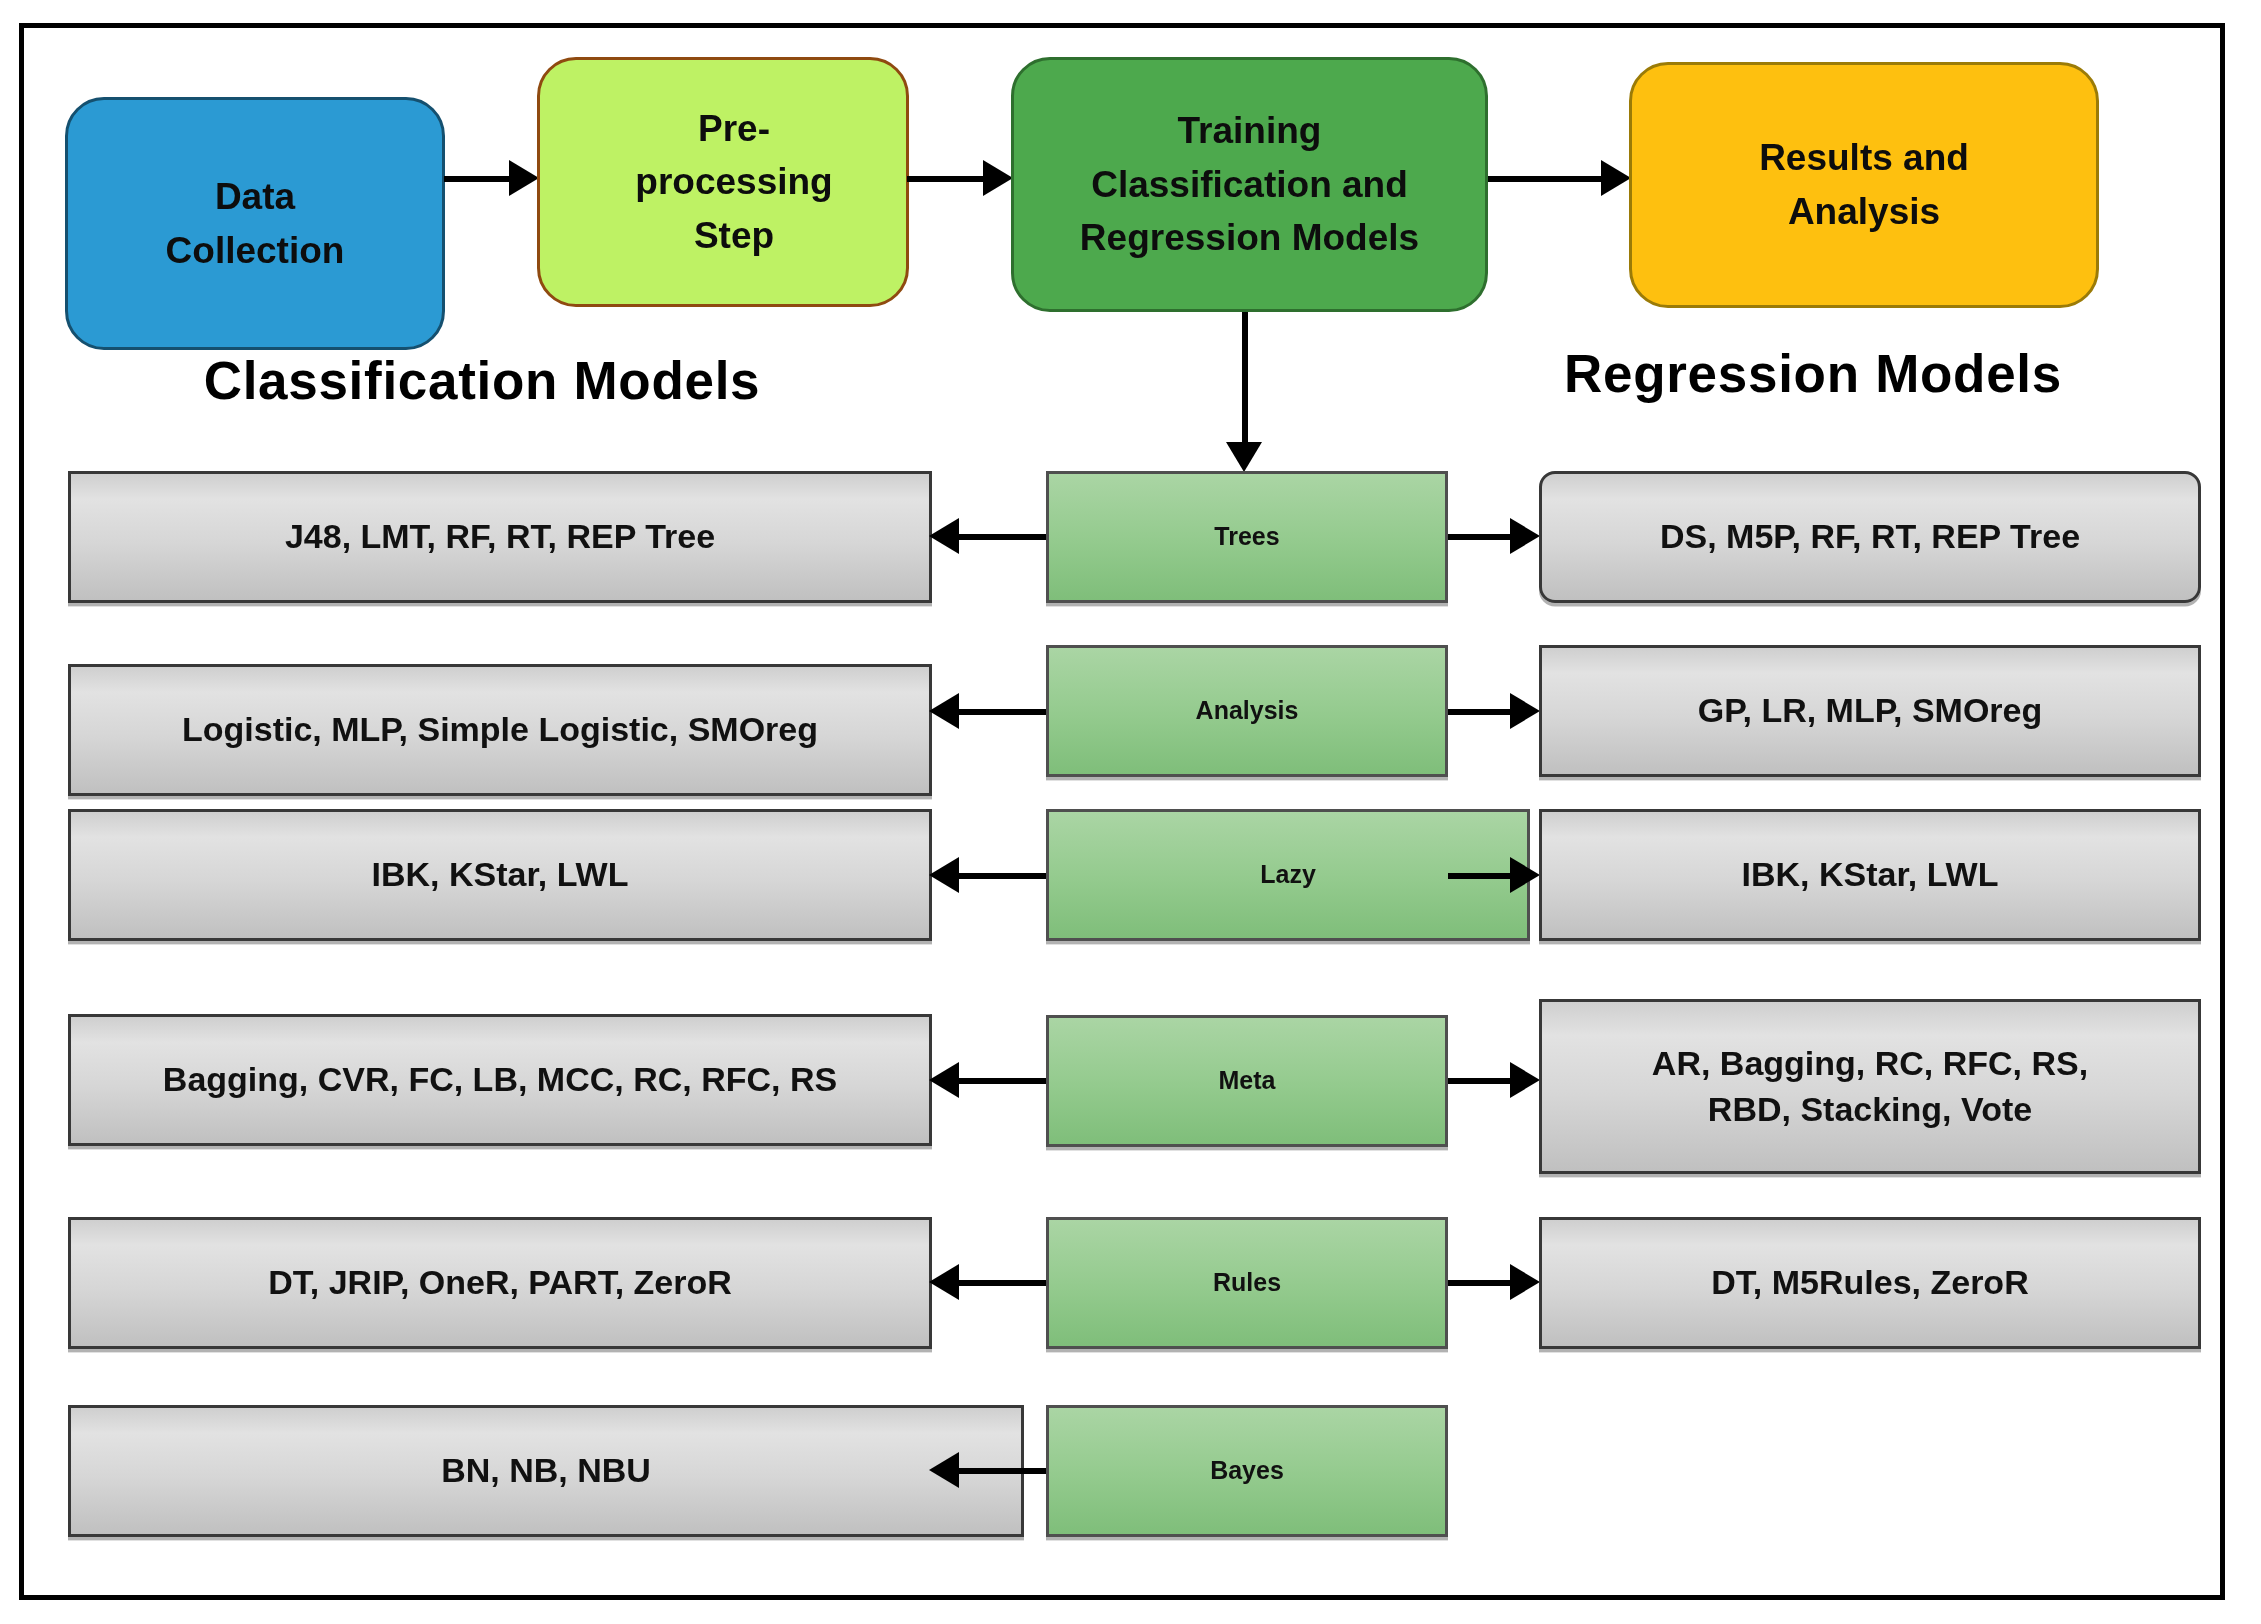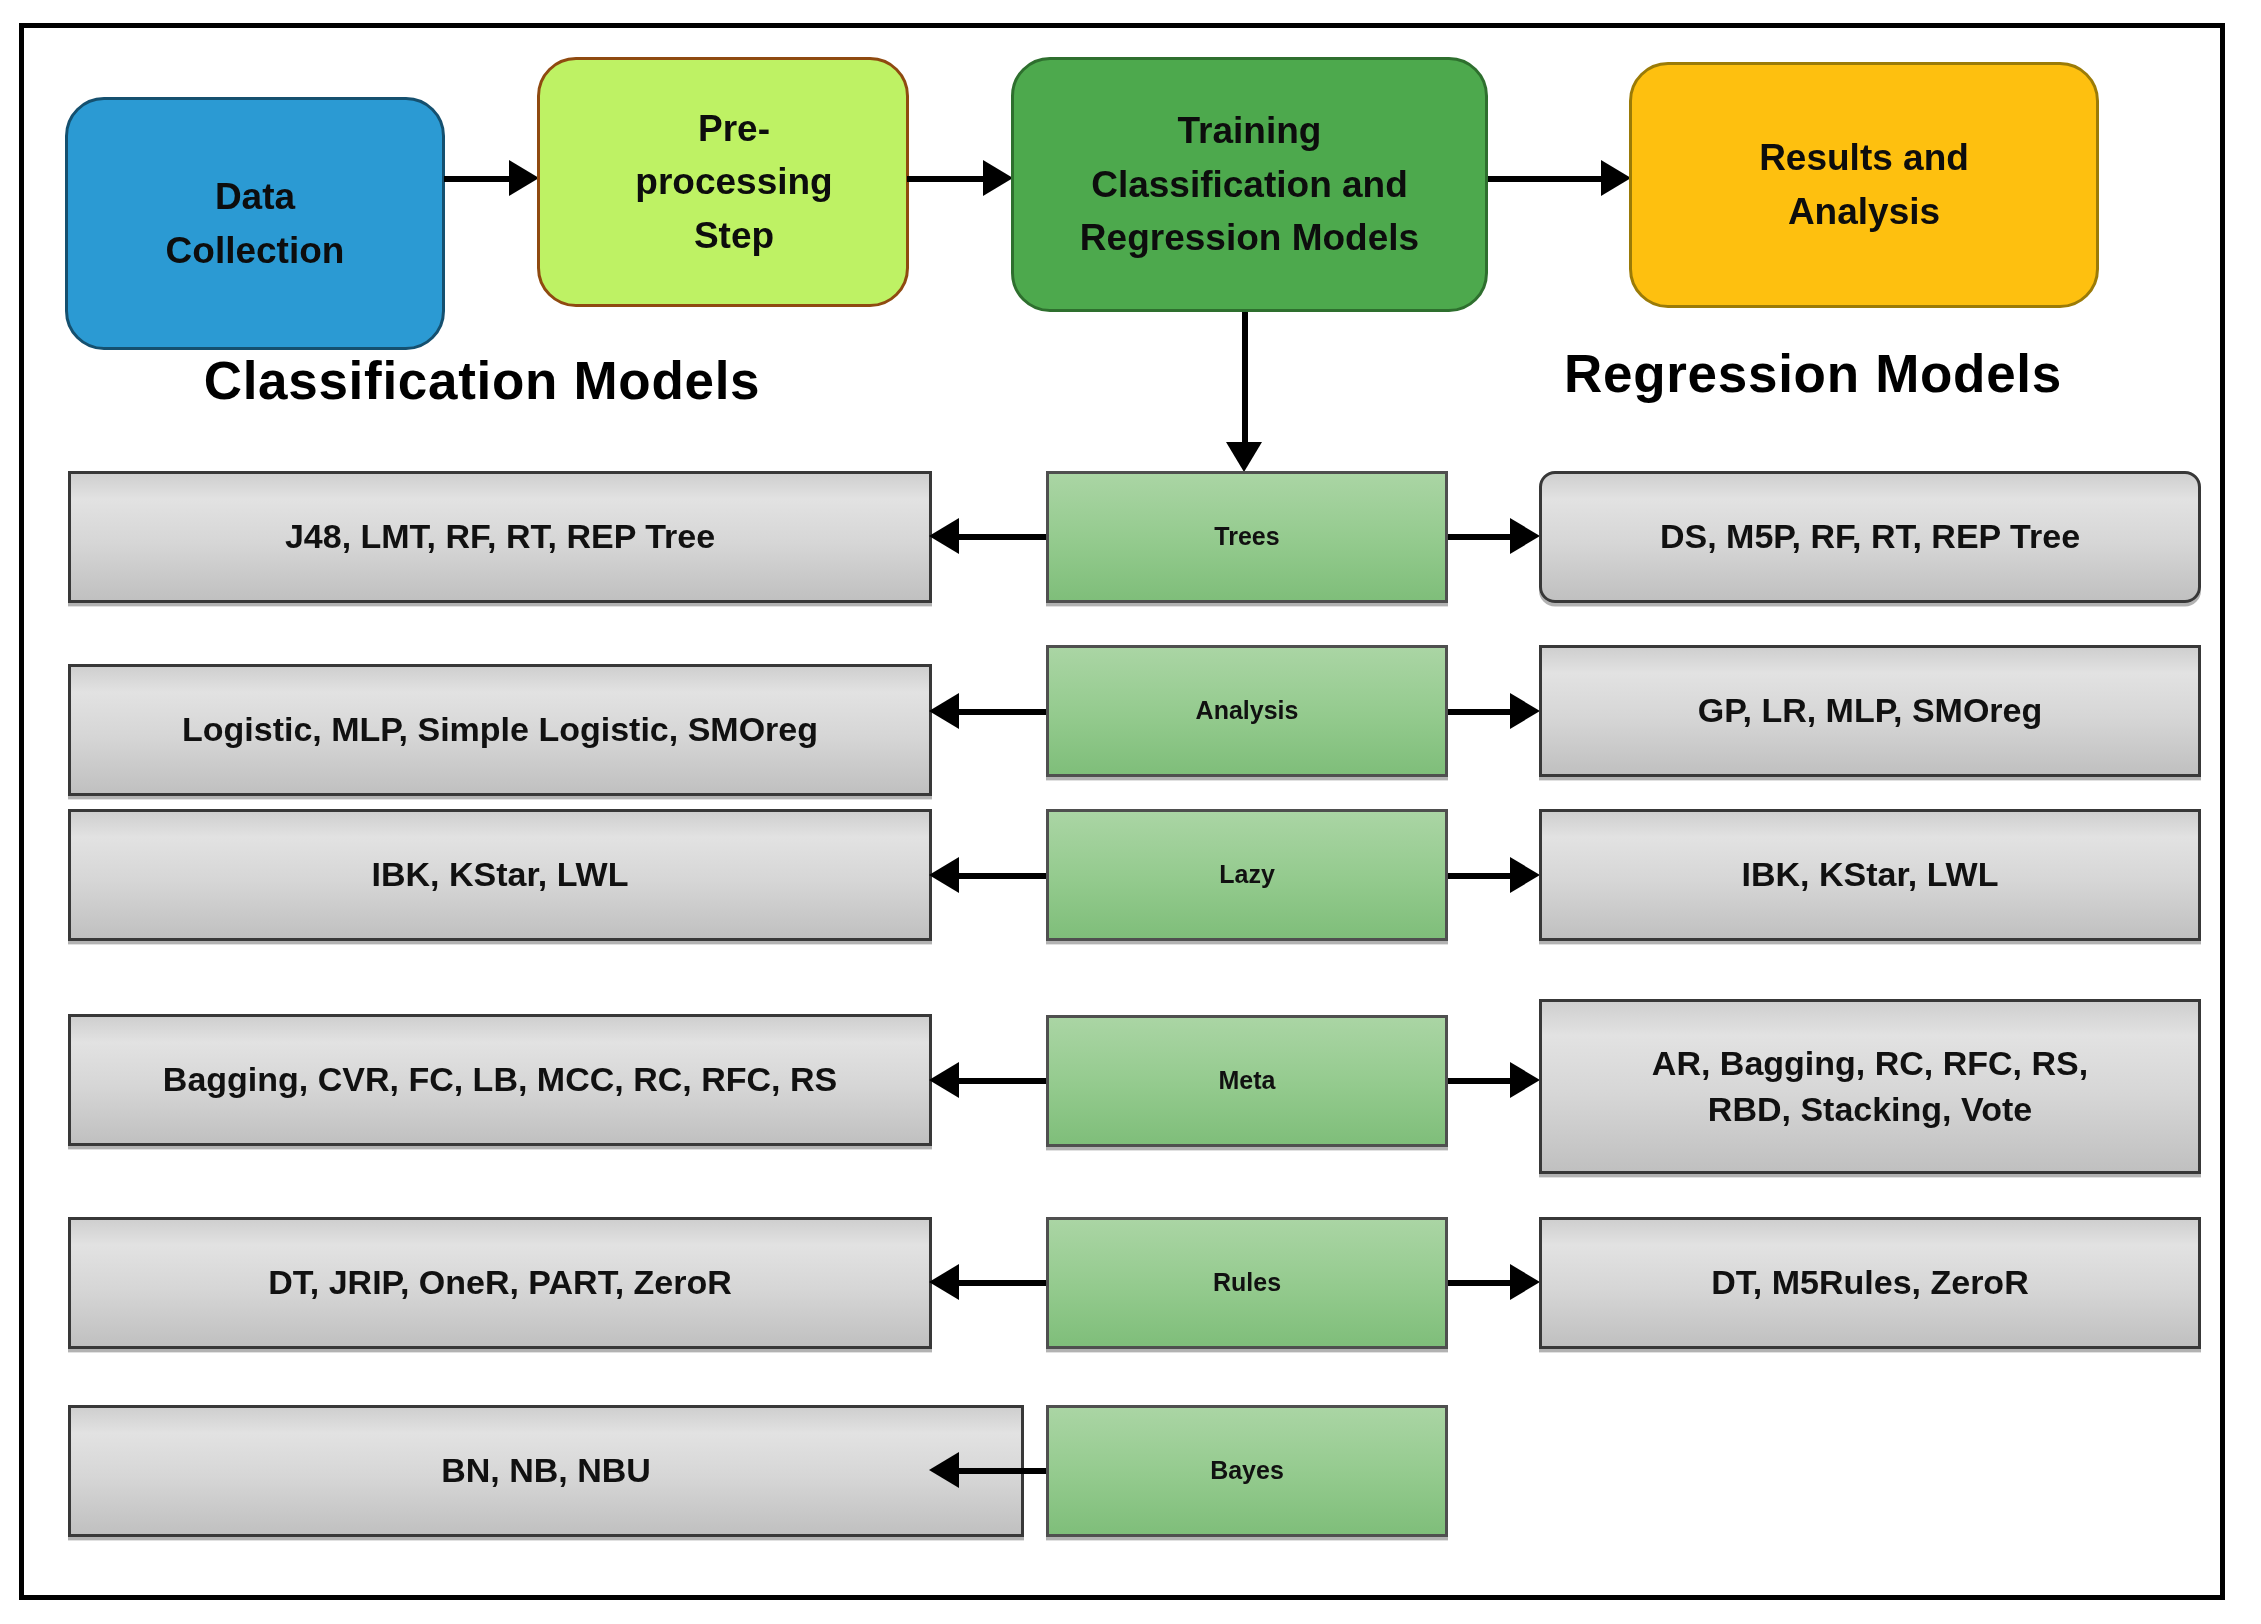--- a/index.html
+++ b/index.html
@@ -184,21 +184,21 @@
     <span>GP, LR,  MLP, SMOreg</span>
   </div>
 
   <div class="row-box gray" style="left:68px; top:809px; width:864px; height:132px;">
     <span>IBK, KStar, LWL</span>
   </div>
   <div class="arrow" style="left:929px; top:857px; width:117px; height:37px;">
     <div class="head-left"></div>
     <div class="shaft-h" style="left:30px; top:15.6px; width:87px;"></div>
   </div>
-  <div class="row-box greenlight" style="left:1046px; top:809px; width:402px; height:132px;">
+  <div class="row-box greenlight" style="left:1046px; top:809px; width:484px; height:132px;">
     <span>Lazy</span>
   </div>
   <div class="arrow" style="left:1448px; top:857px; width:92px; height:37px;">
     <div class="shaft-h" style="left:0; top:15.6px; width:62px;"></div>
     <div class="head-right"></div>
   </div>
   <div class="row-box gray" style="left:1539px; top:809px; width:662px; height:132px;">
     <span>IBK, KStar, LWL</span>
   </div>
 

